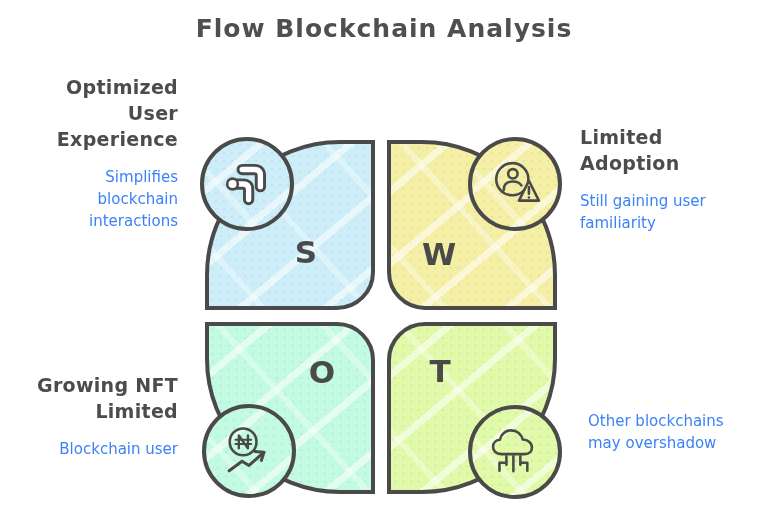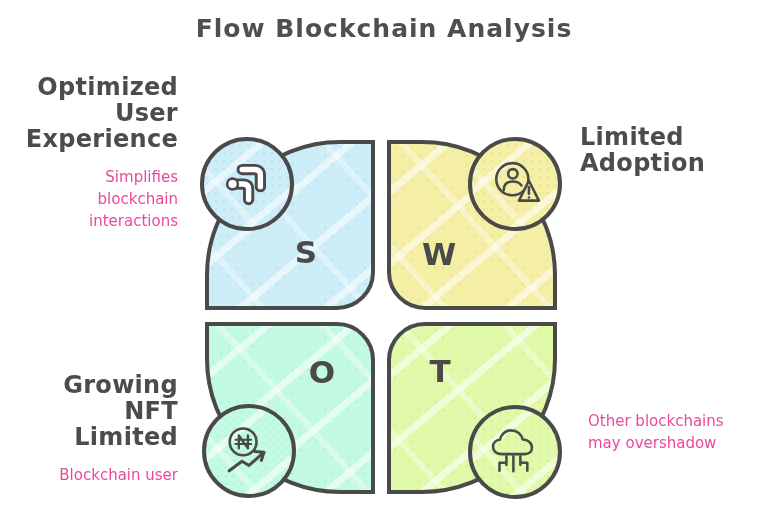--- a/index.html
+++ b/index.html
@@ -5,22 +5,22 @@
   html,body{margin:0;padding:0;background:#ffffff;}
   .stage{position:relative;width:768px;height:528px;overflow:hidden;
          font-family:"DejaVu Sans","Liberation Sans",sans-serif;color:#4c4c4c;}
 
   
   .title{position:absolute;left:0;top:14px;width:768px;text-align:center;
          font-size:25px;font-weight:700;letter-spacing:1px;color:#4f4f4f;}
 
   
   .label-block{position:absolute;}
-  .label-block .head{font-size:24px;font-weight:700;line-height:26px;letter-spacing:.3px;color:#4c4c4c;}
-  .label-block .sub{margin-top:14px;font-size:15px;font-weight:400;line-height:22px;color:#ec4899;}
+  .label-block .head{font-size:19px;font-weight:700;line-height:26px;letter-spacing:.3px;color:#4c4c4c;}
+  .label-block .sub{margin-top:14px;font-size:15px;font-weight:400;line-height:22px;color:#3b82f6;}
   .align-r{text-align:right;}
   .blk-tl{right:590px;top:74px;}
   .blk-tr{left:580px;top:124px;}
   .blk-bl{right:590px;top:372px;margin-left:32px;}
   .blk-br{left:588px;top:396px;}
 
   
   .swot{position:absolute;left:205px;top:140px;width:352px;height:354px;}
   .petal{position:absolute;box-sizing:border-box;border:4px solid #4a4a4a;}
   .tex{background-image:
@@ -71,20 +71,24 @@
       <div>Simplifies</div>
       <div>blockchain</div>
       <div>interactions</div>
     </div>
   </div>
 
   <div class="label-block blk-tr">
     <div class="head">
       <div>Limited</div>
       <div>Adoption</div>
+    </div>
+    <div class="sub">
+      <div>Still gaining user</div>
+      <div>familiarity</div>
     </div>
   </div>
 
   <div class="label-block blk-bl align-r">
     <div class="head">
       <div>Growing NFT</div>
       <div>Limited</div>
     </div>
     <div class="sub">
       <div>Blockchain user</div>

